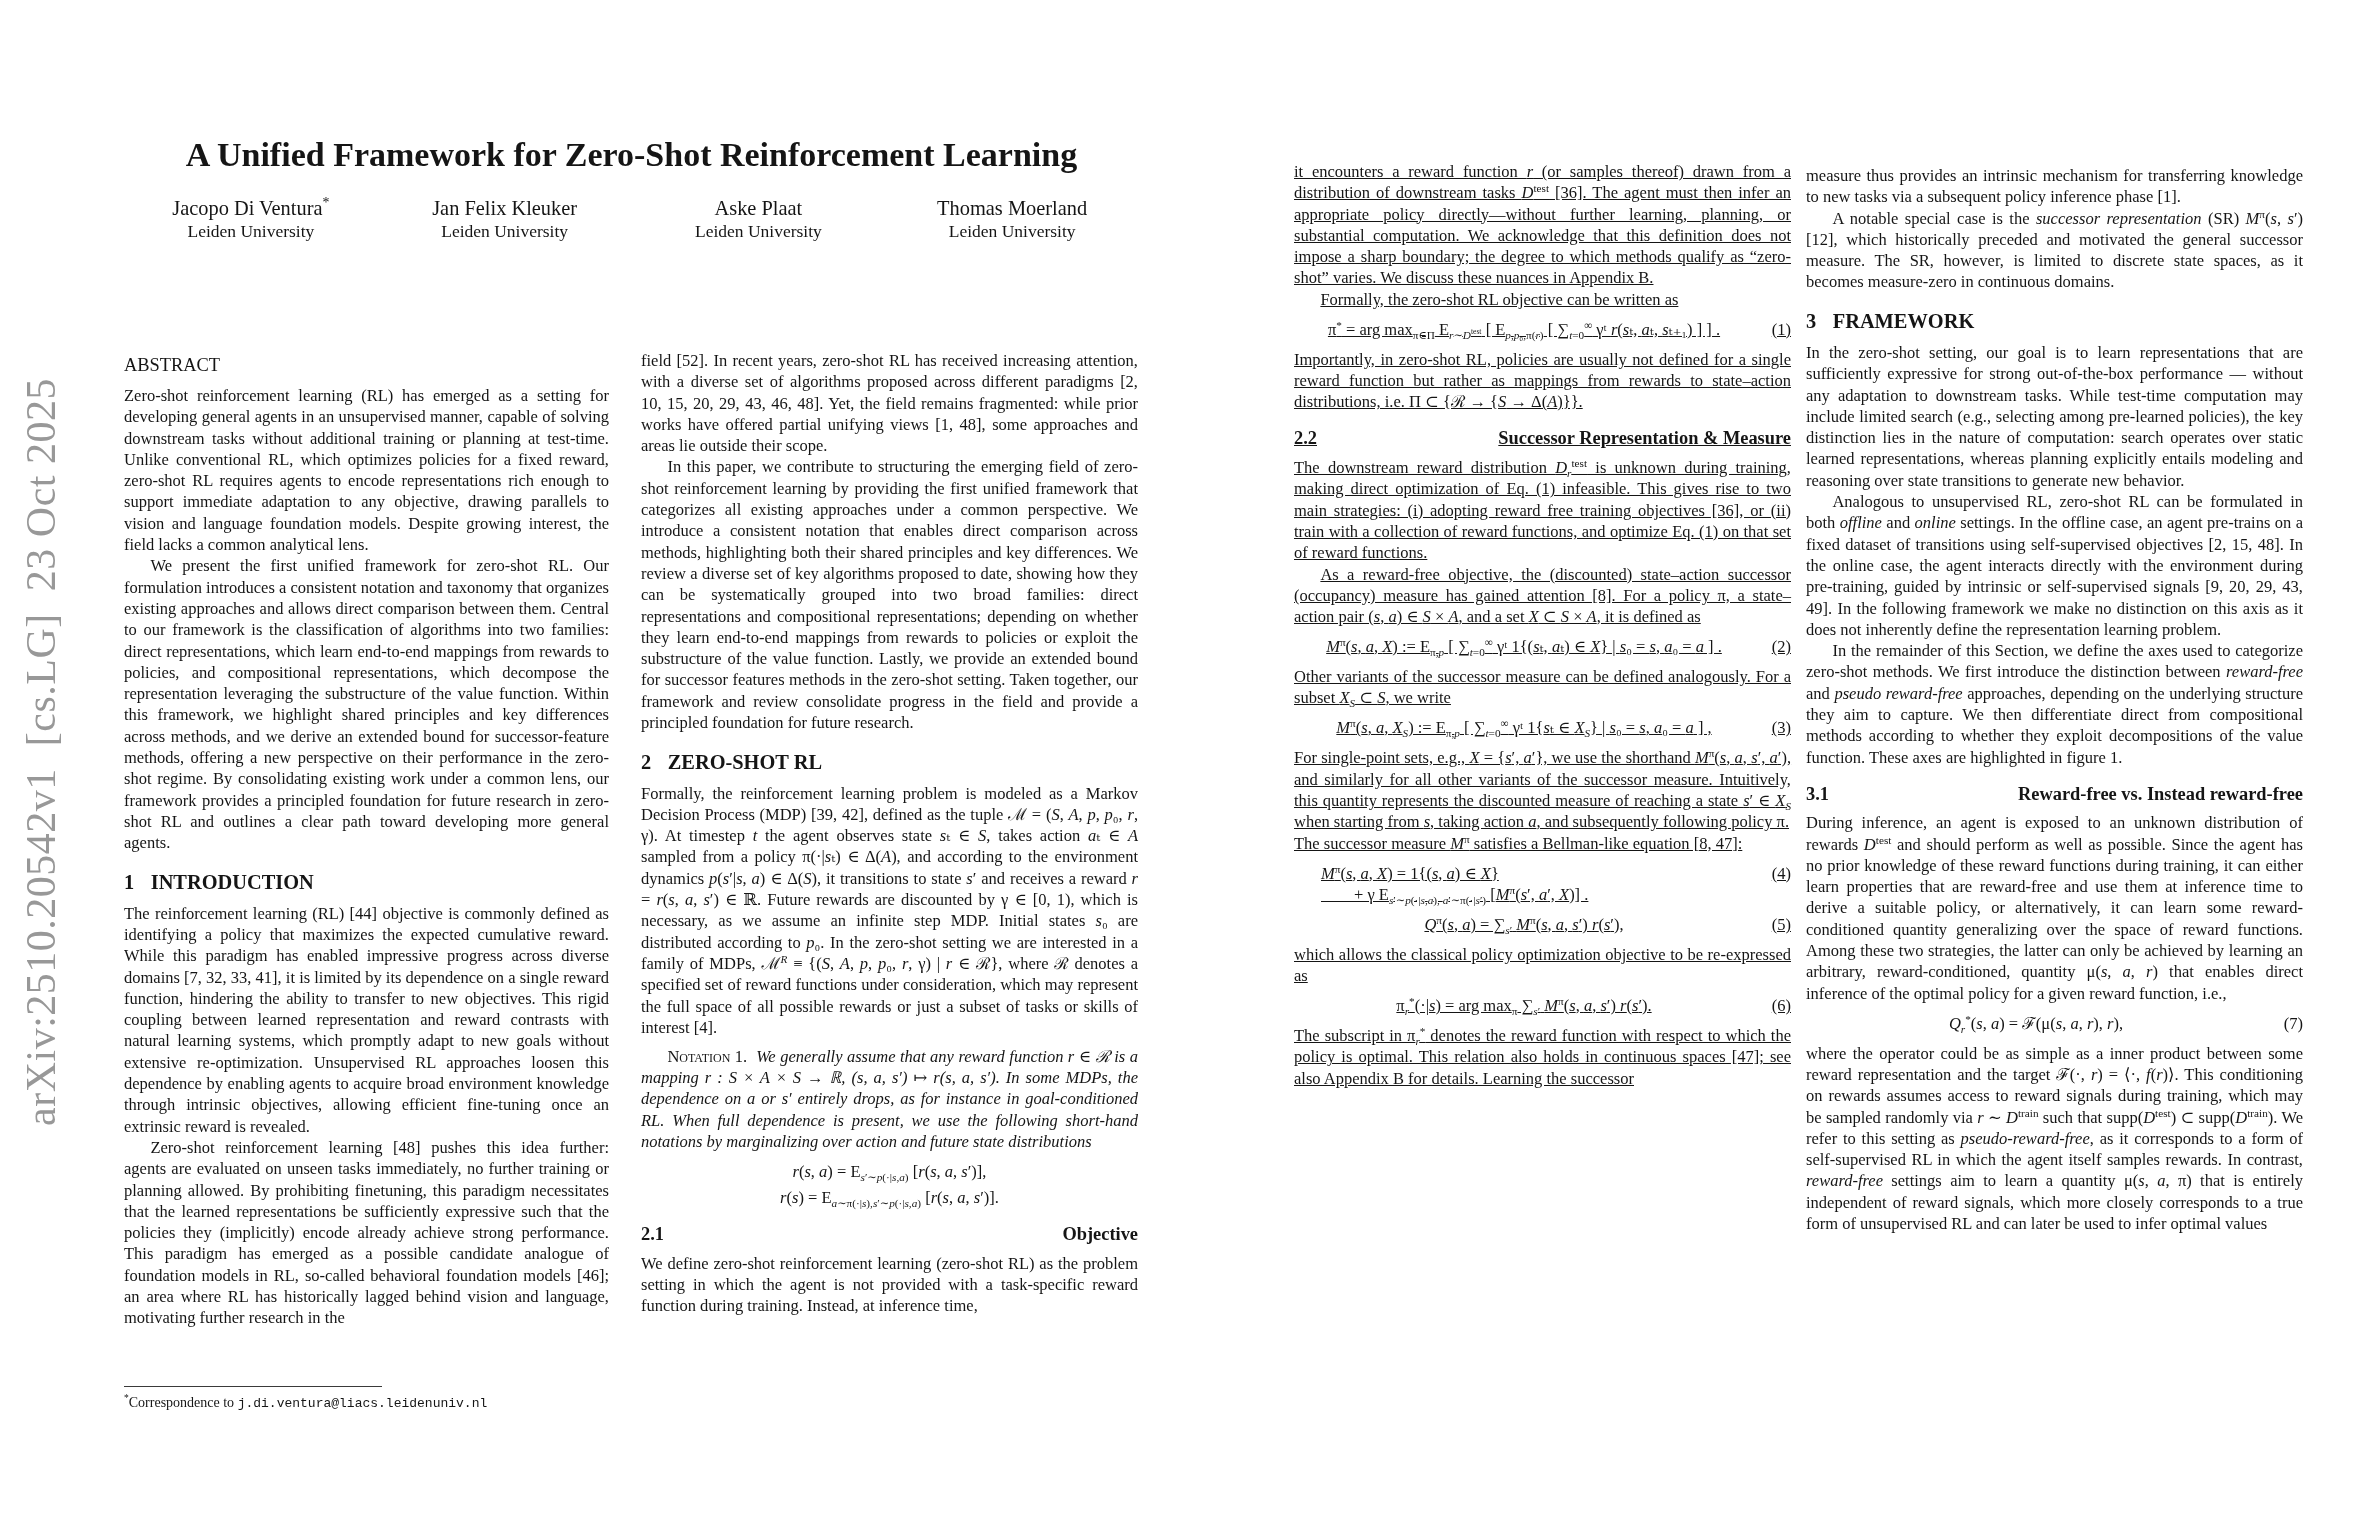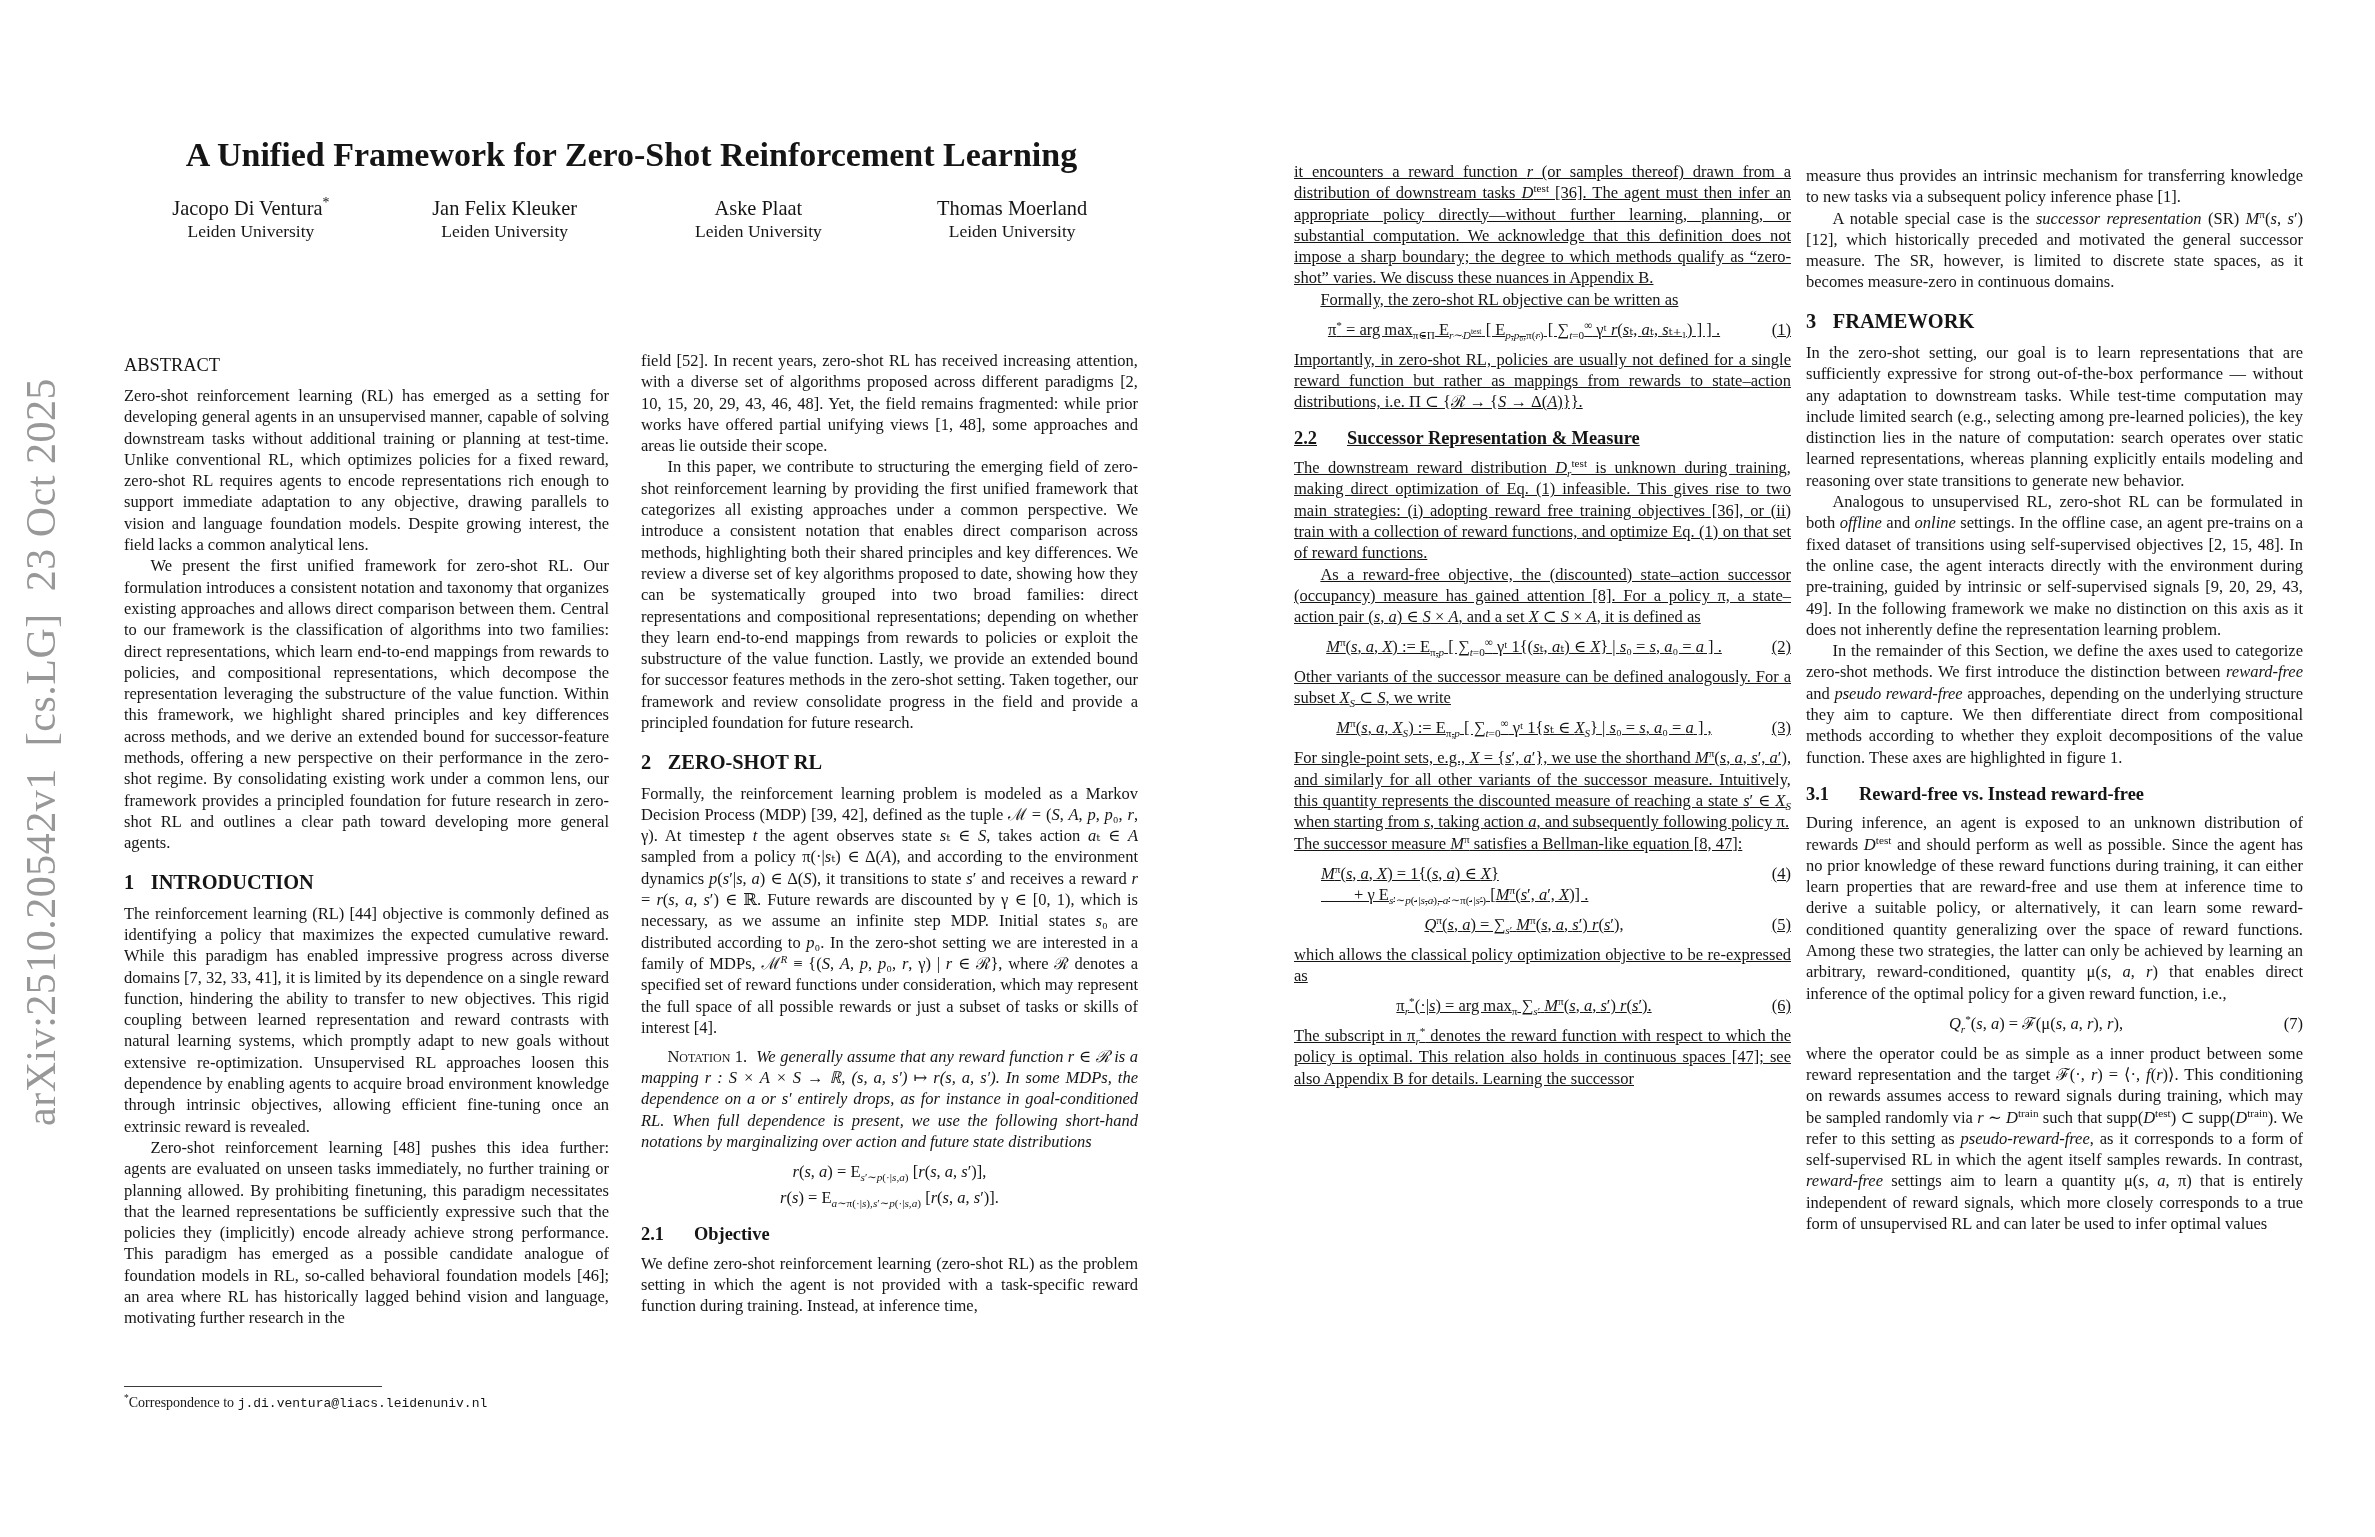--- a/index.html
+++ b/index.html
@@ -18,21 +18,21 @@
   .authors-grid { display:grid; grid-template-columns:1fr 1fr 1fr 1fr; margin-top:23px; row-gap:18.4px; }
   .author-name { font-size:20.4px; }
   .author-affil { font-size:17.5px; margin-top:1px; }
   .col { position:absolute; font-size:16.5px; line-height:21.3px; text-align:justify; }
   .col p { margin:0; }
   .indent { text-indent:1.6em; }
   .abstract-heading { font-size:18.4px; font-weight:normal; margin:0 0 8.7px 0; text-align:left; }
   .sec-heading { display:flex; gap:16.5px; font-weight:bold; font-size:20.4px;
                  margin:16.5px 0 8.7px 0; text-align:left; line-height:24px; }
   .subsec-heading { display:flex; gap:30px; font-weight:bold; font-size:18.4px;
-                    margin:14.6px 0 7.8px 0; text-align:left; line-height:22px; }
+                    margin:14.6px 0 7.8px 0; text-align:left; line-height:22px;justify-content:space-between; }
   .equation { display:flex; align-items:flex-start; margin:8.7px 0; }
   .eq-body { flex:1; text-align:center; }
   .eq-num { min-width:37px; text-align:right; }
   sub, sup { font-size:68%; line-height:0; }
   .notation-label { font-variant:small-caps; }
   .notation-text { font-style:italic; }
   .footnote { position:absolute; left:124px; top:1386px; width:485px;
               font-size:14px; line-height:18.4px; text-align:left; }
   .footnote-rule { width:258px; border-top:1.4px solid #3a3a3a; margin-bottom:6.8px; }
   .mono { font-family:"Liberation Mono","DejaVu Sans Mono",monospace; font-size:13px; }

